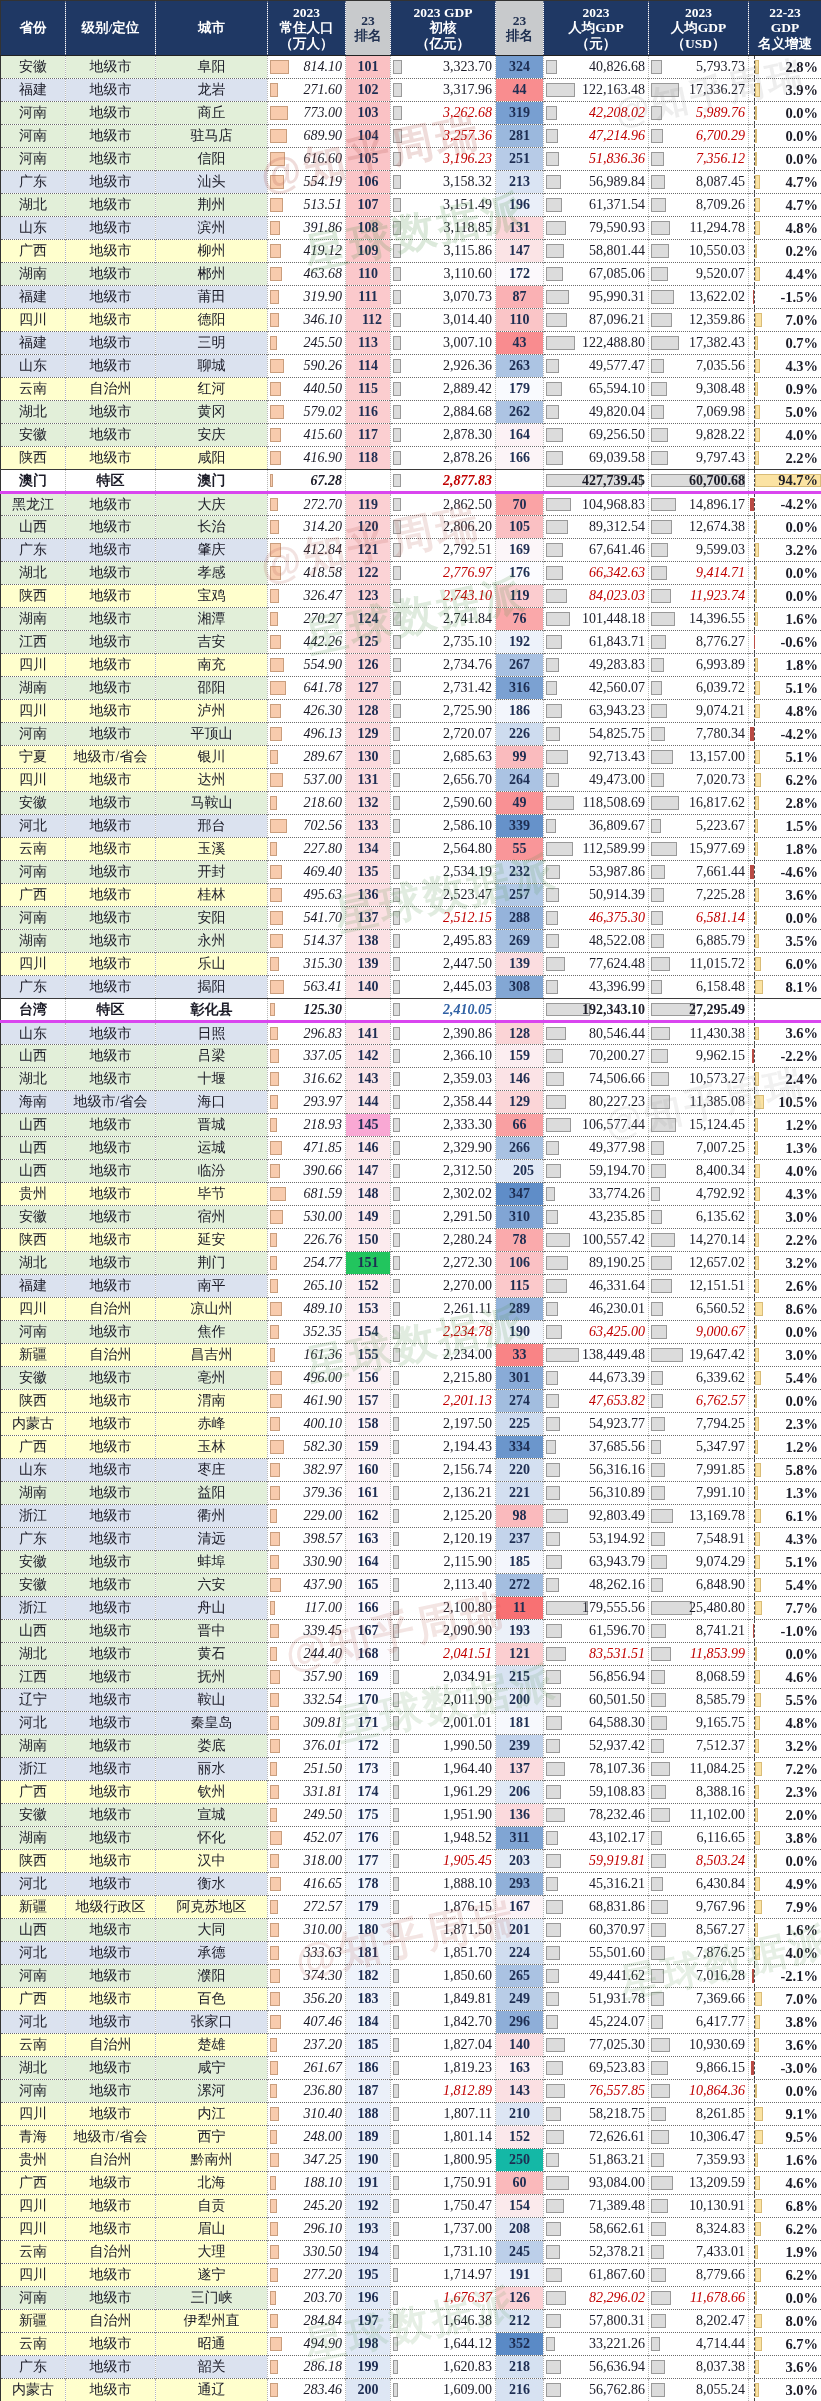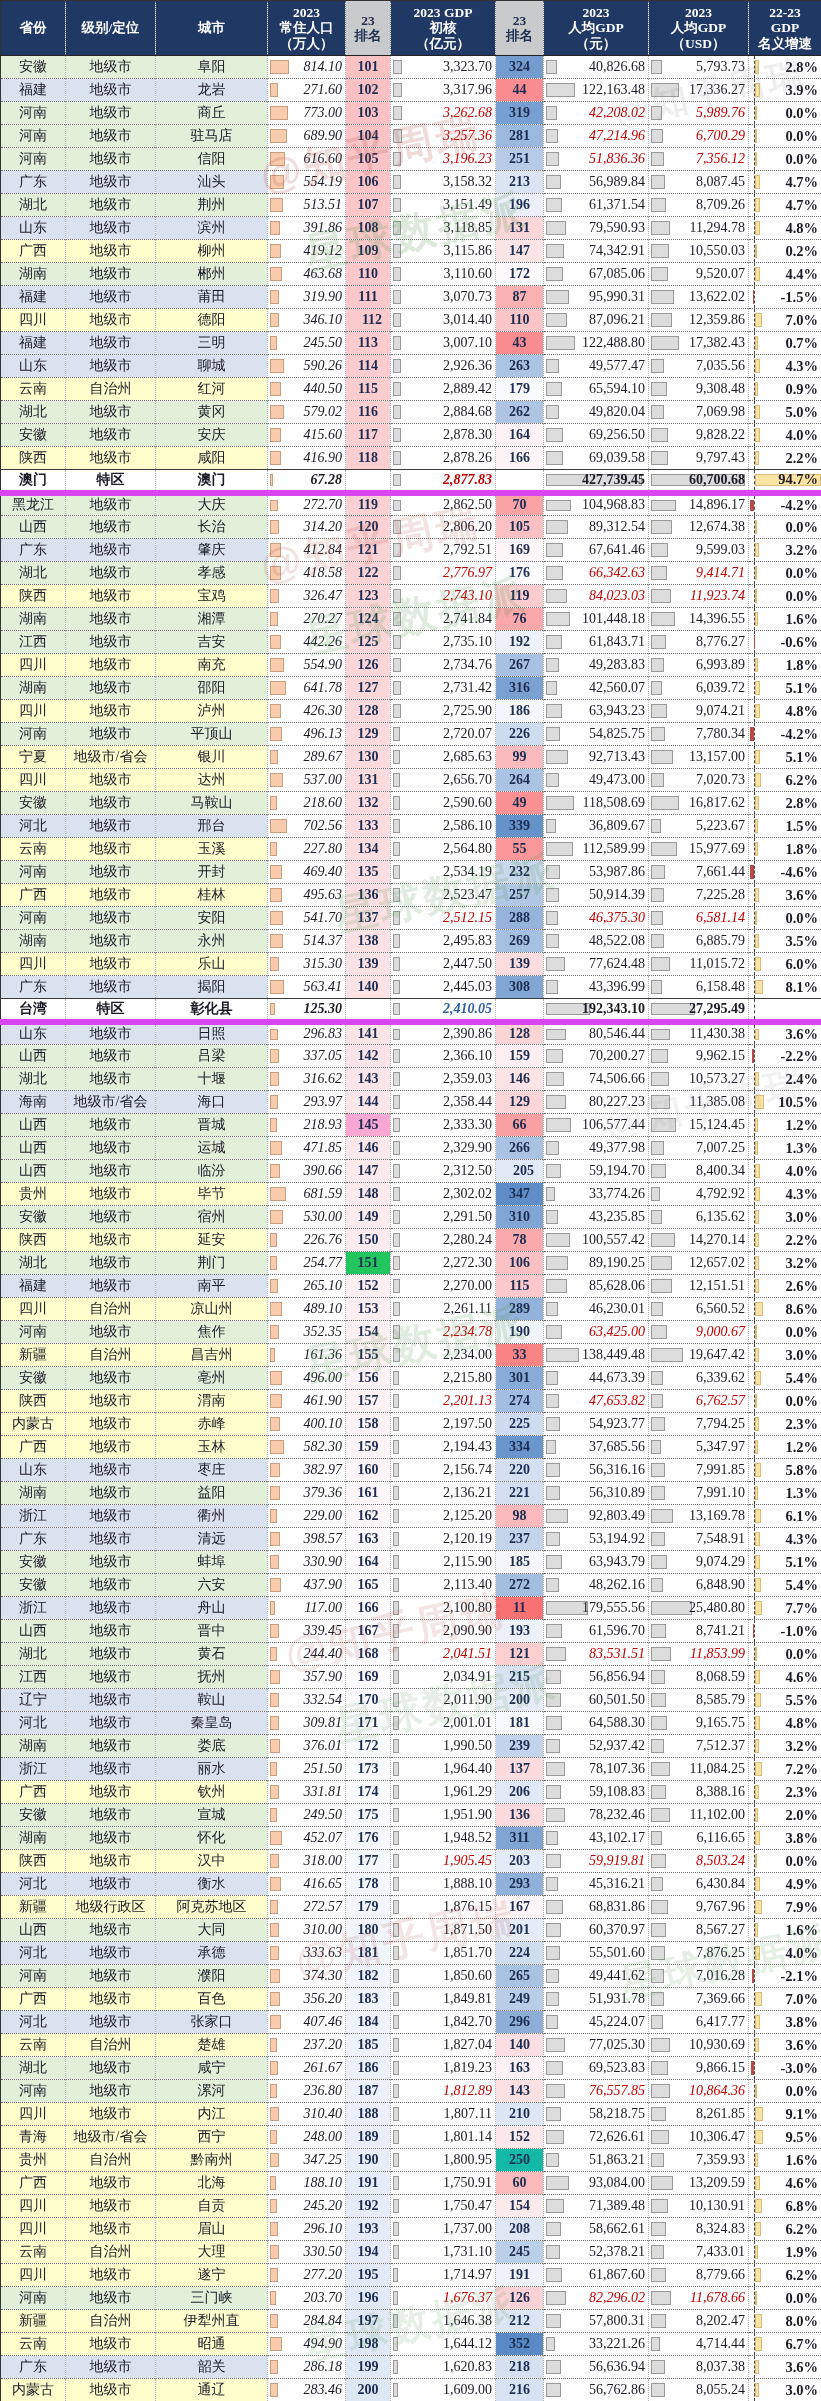--- a/index.html
+++ b/index.html
@@ -20,21 +20,21 @@
   .bg-b td.c0,.bg-b td.c1,.bg-b td.c2{background:var(--row-blue);}
   .bg-y td.c0,.bg-y td.c1,.bg-y td.c2{background:var(--row-yellow);}
   td.rank{font-weight:bold;color:#1d2d52;}
   td.numcell .bar{position:absolute;left:2px;top:4px;bottom:4px;}
   .popbar{background:var(--pop-bar);border:1px solid var(--pop-bar-border);}
   .gdpbar,.pcbar{background:var(--gray-bar);border:1px solid var(--gray-bar-border);}
   td.numcell .val{position:relative;display:block;text-align:right;}
   .popv{font-style:italic;}
   tr.st-r .gdpv,tr.st-r .cnyv,tr.st-r .usdv{color:var(--estimate-red);font-style:italic;}
   tr.st-m td,tr.st-t td{font-weight:bold;}
-  tr.st-m,tr.st-t{border-top:1px solid #3a3a3a;border-bottom:6px solid #d946ef;}
+  tr.st-m,tr.st-t{border-top:1px solid #3a3a3a;border-bottom:3px solid #d946ef;}
   tr.st-m .gdpv{color:var(--estimate-red);font-style:italic;}
   tr.st-t .gdpv{color:var(--taiwan-blue);font-style:italic;}
   td.growth{border-right:none;}
   td.growth .axis{position:absolute;left:5px;top:0;bottom:0;border-left:1px dashed #444;}
   td.growth .gbar{position:absolute;top:4px;bottom:4px;}
   td.growth .gbar.pos{background:var(--growth-bar-pos);border:1px solid #d9bc77;}
   td.growth .gbar.neg{background:var(--growth-bar-neg);}
   td.growth .val{position:relative;display:block;text-align:right;font-weight:bold;font-size:14.5px;}
   #wm-layer{position:absolute;left:0;top:0;width:100%;height:100%;pointer-events:none;}
   .wm{position:absolute;font-weight:bold;white-space:nowrap;letter-spacing:3px;
@@ -408,21 +408,21 @@
           </td>
           <td class="c5 numcell">
             <span class="bar gdpbar" style="width:6.2px"></span>
             <span class="val gdpv">3,115.86</span>
           </td>
           <td class="c6 rank" style="background: rgb(251, 228, 230);">
             <span class="val-c">147</span>
           </td>
           <td class="c7 numcell">
             <span class="bar pcbar" style="width:16.4px"></span>
-            <span class="val cnyv">74,342.91</span>
+            <span class="val cnyv">58,801.44</span>
           </td>
           <td class="c8 numcell">
             <span class="bar pcbar" style="width:16.0px"></span>
             <span class="val usdv">10,550.03</span>
           </td>
           <td class="c9 growth">
             <span class="axis"></span>
             <span class="gbar pos" style="left:6px;width:0.1px"></span>
             <span class="val grv">0.2%</span>
           </td>
@@ -2117,21 +2117,21 @@
           </td>
           <td class="c5 numcell">
             <span class="bar gdpbar" style="width:4.5px"></span>
             <span class="val gdpv">2,270.00</span>
           </td>
           <td class="c6 rank" style="background: rgb(251, 201, 203);">
             <span class="val-c">115</span>
           </td>
           <td class="c7 numcell">
             <span class="bar pcbar" style="width:18.8px"></span>
-            <span class="val cnyv">85,628.06</span>
+            <span class="val cnyv">46,331.64</span>
           </td>
           <td class="c8 numcell">
             <span class="bar pcbar" style="width:18.5px"></span>
             <span class="val usdv">12,151.51</span>
           </td>
           <td class="c9 growth">
             <span class="axis"></span>
             <span class="gbar pos" style="left:6px;width:1.8px"></span>
             <span class="val grv">2.6%</span>
           </td>

